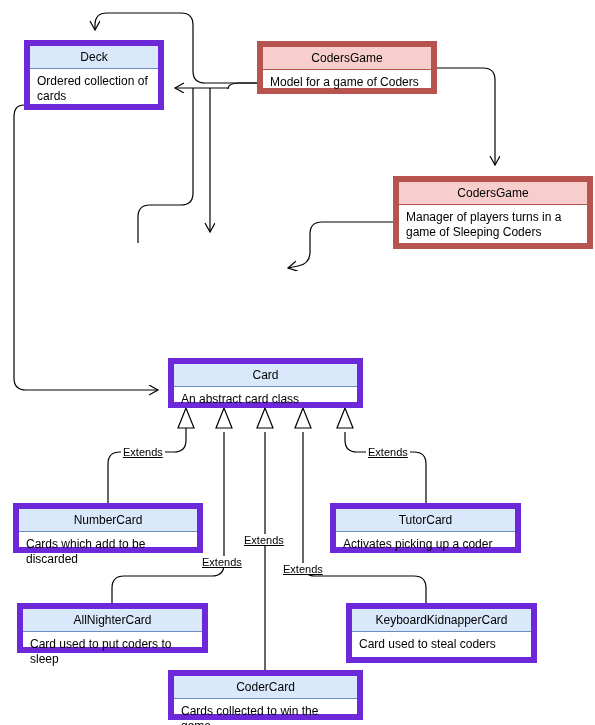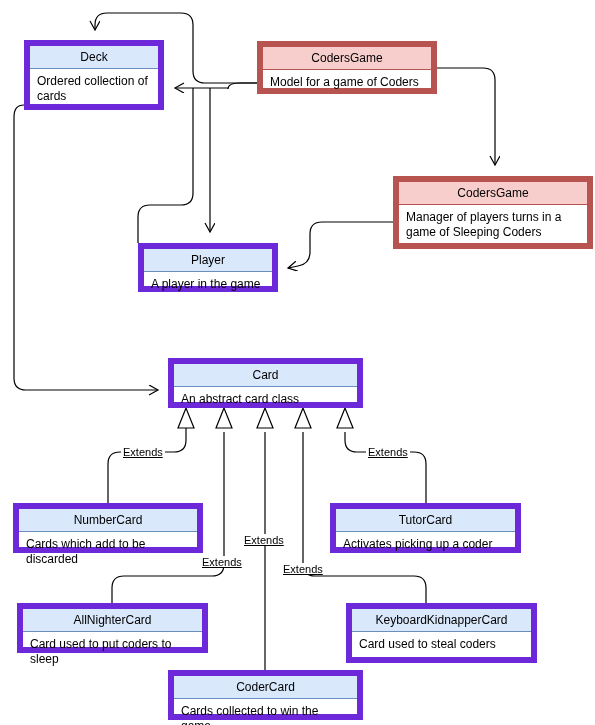--- a/index.html
+++ b/index.html
@@ -125,24 +125,20 @@
   <div class="uml-class pink" style="left:257px; top:41px; width:180px; height:53px;">
     <div class="class-title">CodersGame</div>
     <div class="class-body">Model for a game of Coders</div>
   </div>
 
   <div class="uml-class pink" style="left:393px; top:176px; width:200px; height:73px;">
     <div class="class-title">CodersGame</div>
     <div class="class-body">Manager of players turns in a game of Sleeping Coders</div>
   </div>
 
-  <div class="uml-class" style="left:138px; top:243px; width:140px; height:49px;">
-    <div class="class-title">Player</div>
-    <div class="class-body">A player in the game</div>
-  </div>
 
   <div class="uml-class" style="left:13px; top:503px; width:190px; height:50px;">
     <div class="class-title">NumberCard</div>
     <div class="class-body">Cards which add to be discarded</div>
   </div>
 
   <div class="uml-class" style="left:168px; top:358px; width:195px; height:50px;">
     <div class="class-title">Card</div>
     <div class="class-body">An abstract card class</div>
   </div>

